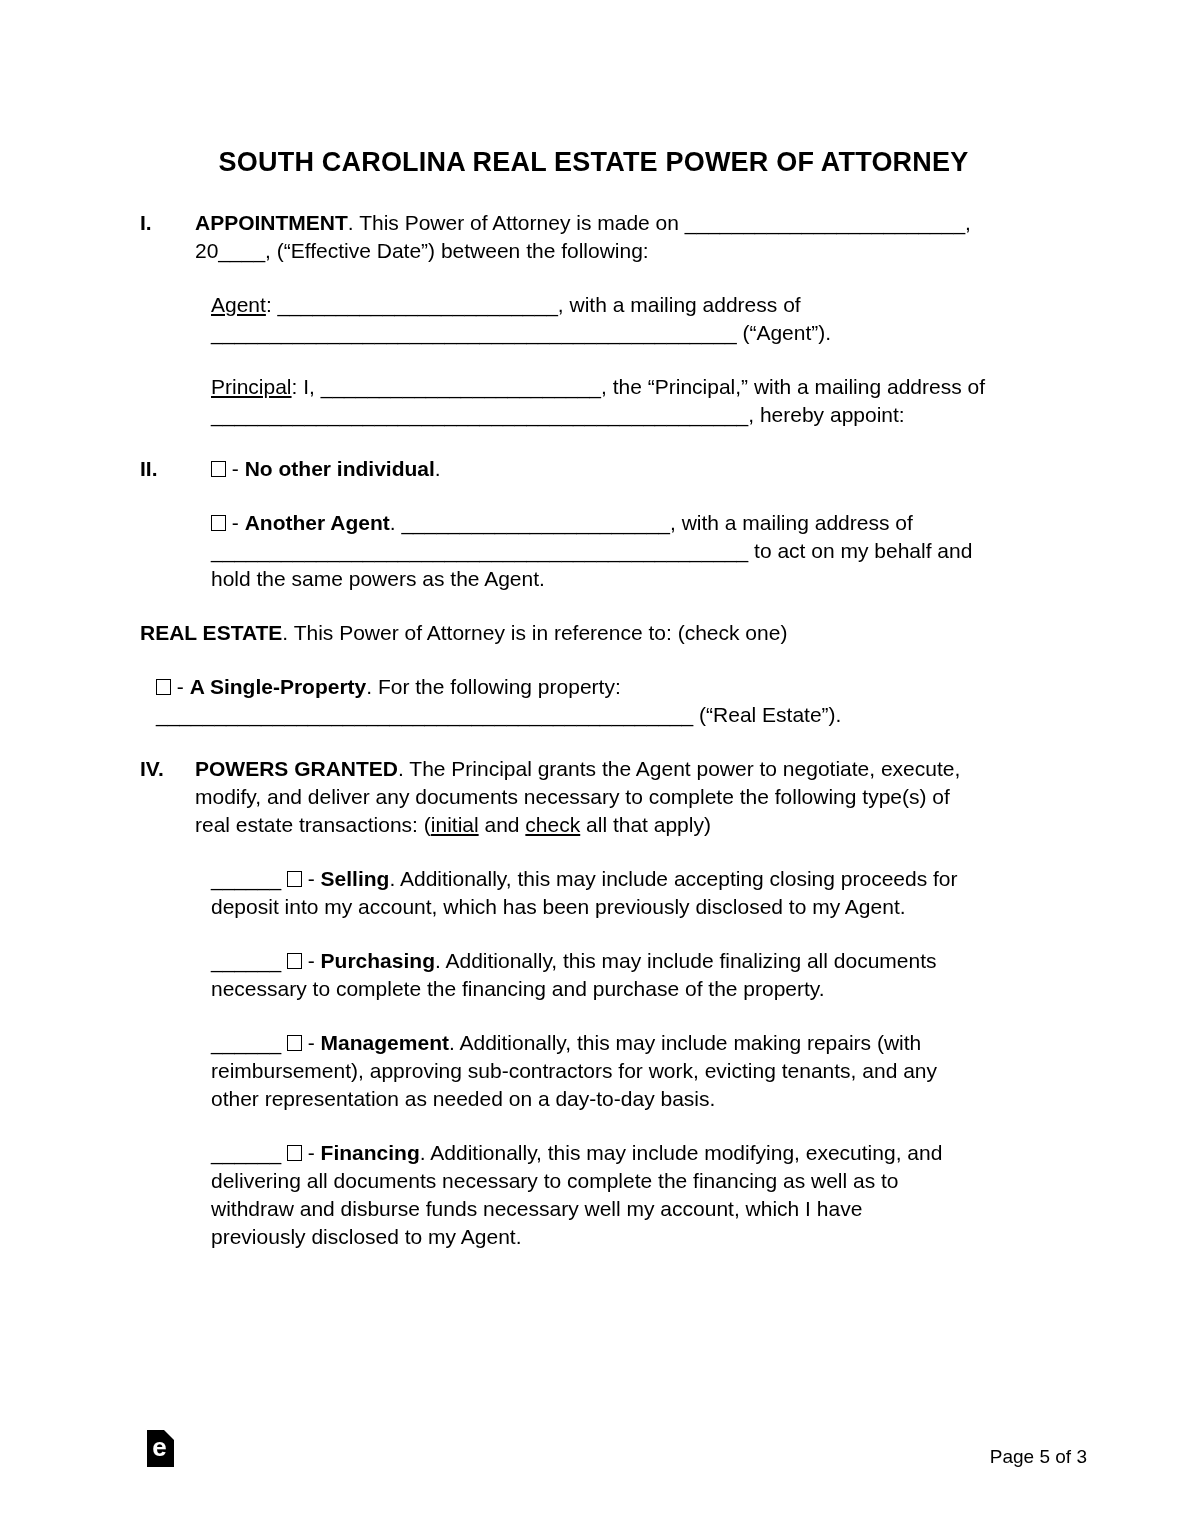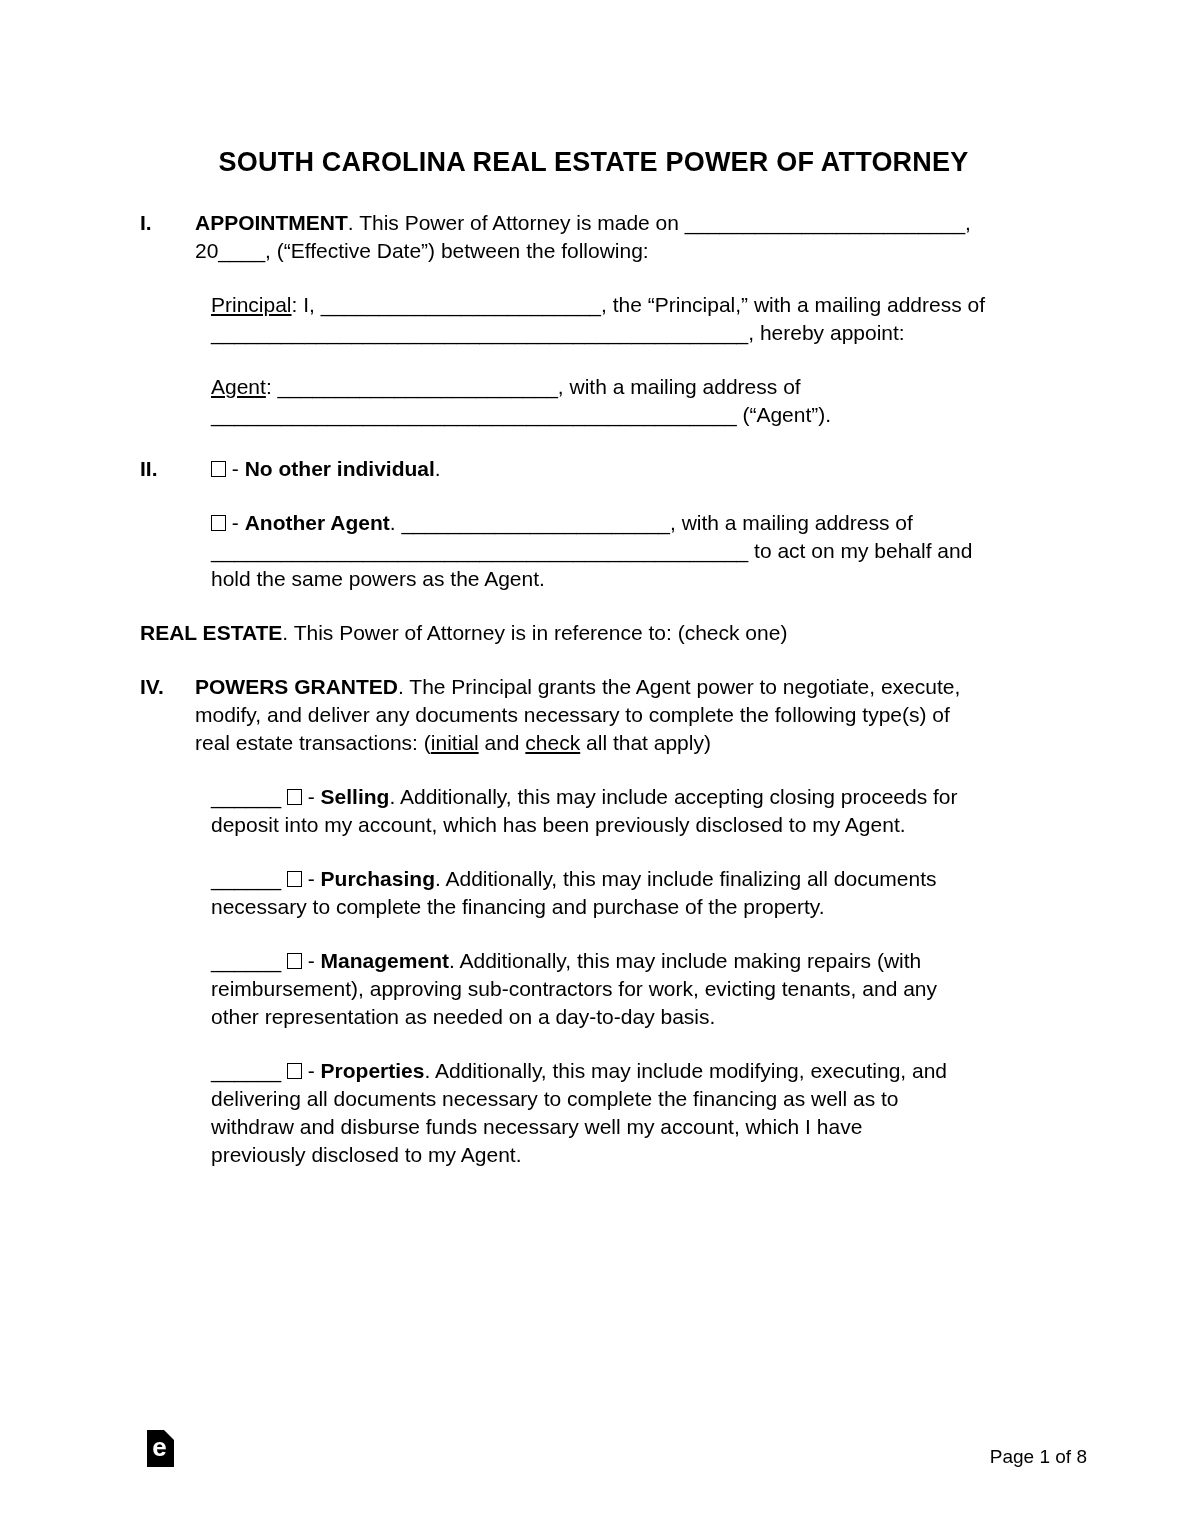--- a/index.html
+++ b/index.html
@@ -95,69 +95,71 @@
 
   <h1 class="title">SOUTH CAROLINA REAL ESTATE POWER OF ATTORNEY</h1>
 
   <div class="content">
 
     <div class="section">
       <div class="numeral">I.</div>
       <div class="sbody">
         <p class="para"><span class="b">APPOINTMENT</span><span>. This Power of Attorney is made on ________________________,
 20____, (“Effective Date”) between the following:</span></p>
+        <p class="para indent"><span class="u">Agent</span><span>: ________________________, with a mailing address of
+_____________________________________________ (“Agent”).</span></p>
         <p class="para indent"><span class="u">Principal</span><span>: I, ________________________, the “Principal,” with a mailing address of
 ______________________________________________, hereby appoint:</span></p>
-        <p class="para indent"><span class="u">Agent</span><span>: ________________________, with a mailing address of
-_____________________________________________ (“Agent”).</span></p>
       </div>
     </div>
 
     <div class="section">
       <div class="numeral">II.</div>
       <div class="sbody">
         <p class="para indent"><span class="checkbox"></span><span> - </span><span class="b">No other individual</span><span>.</span></p>
         <p class="para indent"><span class="checkbox"></span><span> - </span><span class="b">Another Agent</span><span>. _______________________, with a mailing address of
 ______________________________________________ to act on my behalf and
 hold the same powers as the Agent.</span></p>
       </div>
     </div>
 
     <div class="section">
       <div class="sbody">
         <p class="para"><span class="b">REAL ESTATE</span><span>. This Power of Attorney is in reference to: (check one)</span></p>
+        <p class="para indent"><span class="checkbox"></span><span> - </span><span class="b">A Single-Property</span><span>. For the following property:
+______________________________________________ (“Real Estate”).</span></p>
       </div>
     </div>
 
     <div class="section">
       <div class="numeral">IV.</div>
       <div class="sbody">
         <p class="para"><span class="b">POWERS GRANTED</span><span>. The Principal grants the Agent power to negotiate, execute,
 modify, and deliver any documents necessary to complete the following type(s) of
 real estate transactions: (</span><span class="u">initial</span><span> and </span><span class="u">check</span><span> all that apply)</span></p>
 
         <p class="para indent"><span>______ </span><span class="checkbox"></span><span> - </span><span class="b">Selling</span><span>. Additionally, this may include accepting closing proceeds for
 deposit into my account, which has been previously disclosed to my Agent.</span></p>
 
         <p class="para indent"><span>______ </span><span class="checkbox"></span><span> - </span><span class="b">Purchasing</span><span>. Additionally, this may include finalizing all documents
 necessary to complete the financing and purchase of the property.</span></p>
 
         <p class="para indent"><span>______ </span><span class="checkbox"></span><span> - </span><span class="b">Management</span><span>. Additionally, this may include making repairs (with
 reimbursement), approving sub-contractors for work, evicting tenants, and any
 other representation as needed on a day-to-day basis.</span></p>
 
-        <p class="para indent"><span>______ </span><span class="checkbox"></span><span> - </span><span class="b">Properties</span><span>. Additionally, this may include modifying, executing, and
+        <p class="para indent"><span>______ </span><span class="checkbox"></span><span> - </span><span class="b">Financing</span><span>. Additionally, this may include modifying, executing, and
 delivering all documents necessary to complete the financing as well as to
 withdraw and disburse funds necessary well my account, which I have
 previously disclosed to my Agent.</span></p>
       </div>
     </div>
 
   </div>
 
   <div class="footer">
     <div class="logo">
         <span class="logo-letter">e</span>
       </div>
-    <div class="page-label">Page 1 of 8</div>
+    <div class="page-label">Page 5 of 3</div>
   </div>
 
 </div>
 
 </body></html>

